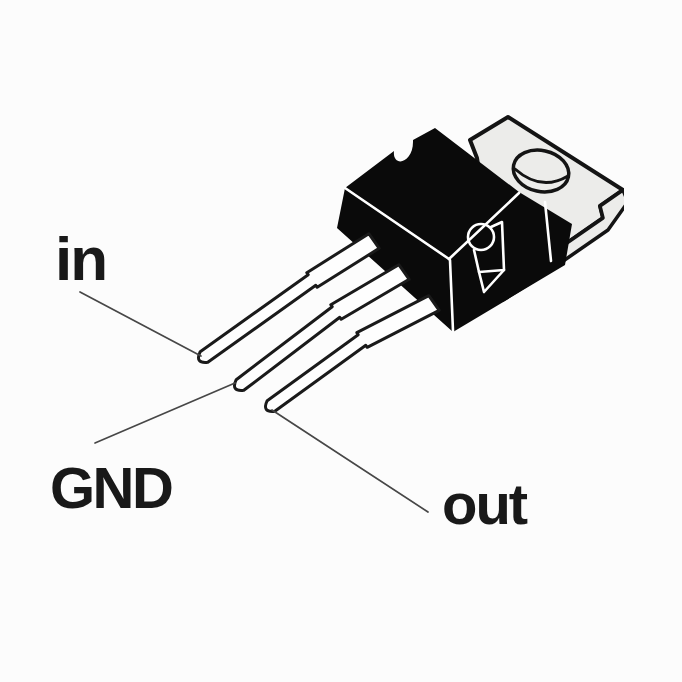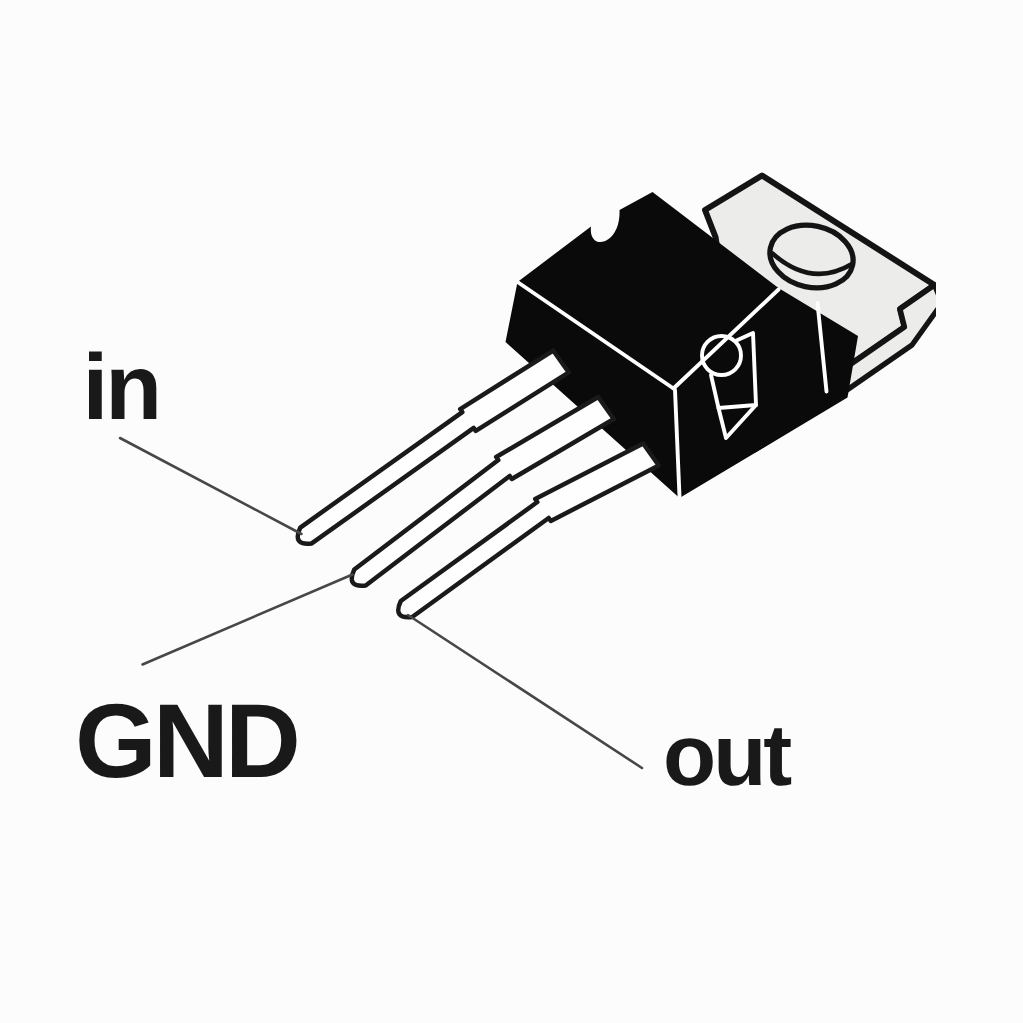--- a/index.html
+++ b/index.html
@@ -22,21 +22,21 @@
   .pin-label {
     position: absolute;
     font-family: "Liberation Sans", sans-serif;
     font-weight: bold;
     color: #191919;
     line-height: 1;
     white-space: nowrap;
     user-select: none;
   }
   .label-in  { left: 55px;  top: 228px; font-size: 62px; letter-spacing: -2px; }
-  .label-gnd { left: 50px;  top: 459px; font-size: 70px; letter-spacing: -2.5px; }
+  .label-gnd { left: 50px;  top: 459px; font-size: 58px; letter-spacing: -2.5px; }
   .label-out { left: 442px; top: 475px; font-size: 58px; letter-spacing: -2px; }
 </style>
 </head>
 <body>
 
 <div class="stage">
 
   <svg width="682" height="682" viewBox="0 0 682 682">
 
     <rect x="0" y="0" width="682" height="682" fill="#fcfcfc"></rect>

